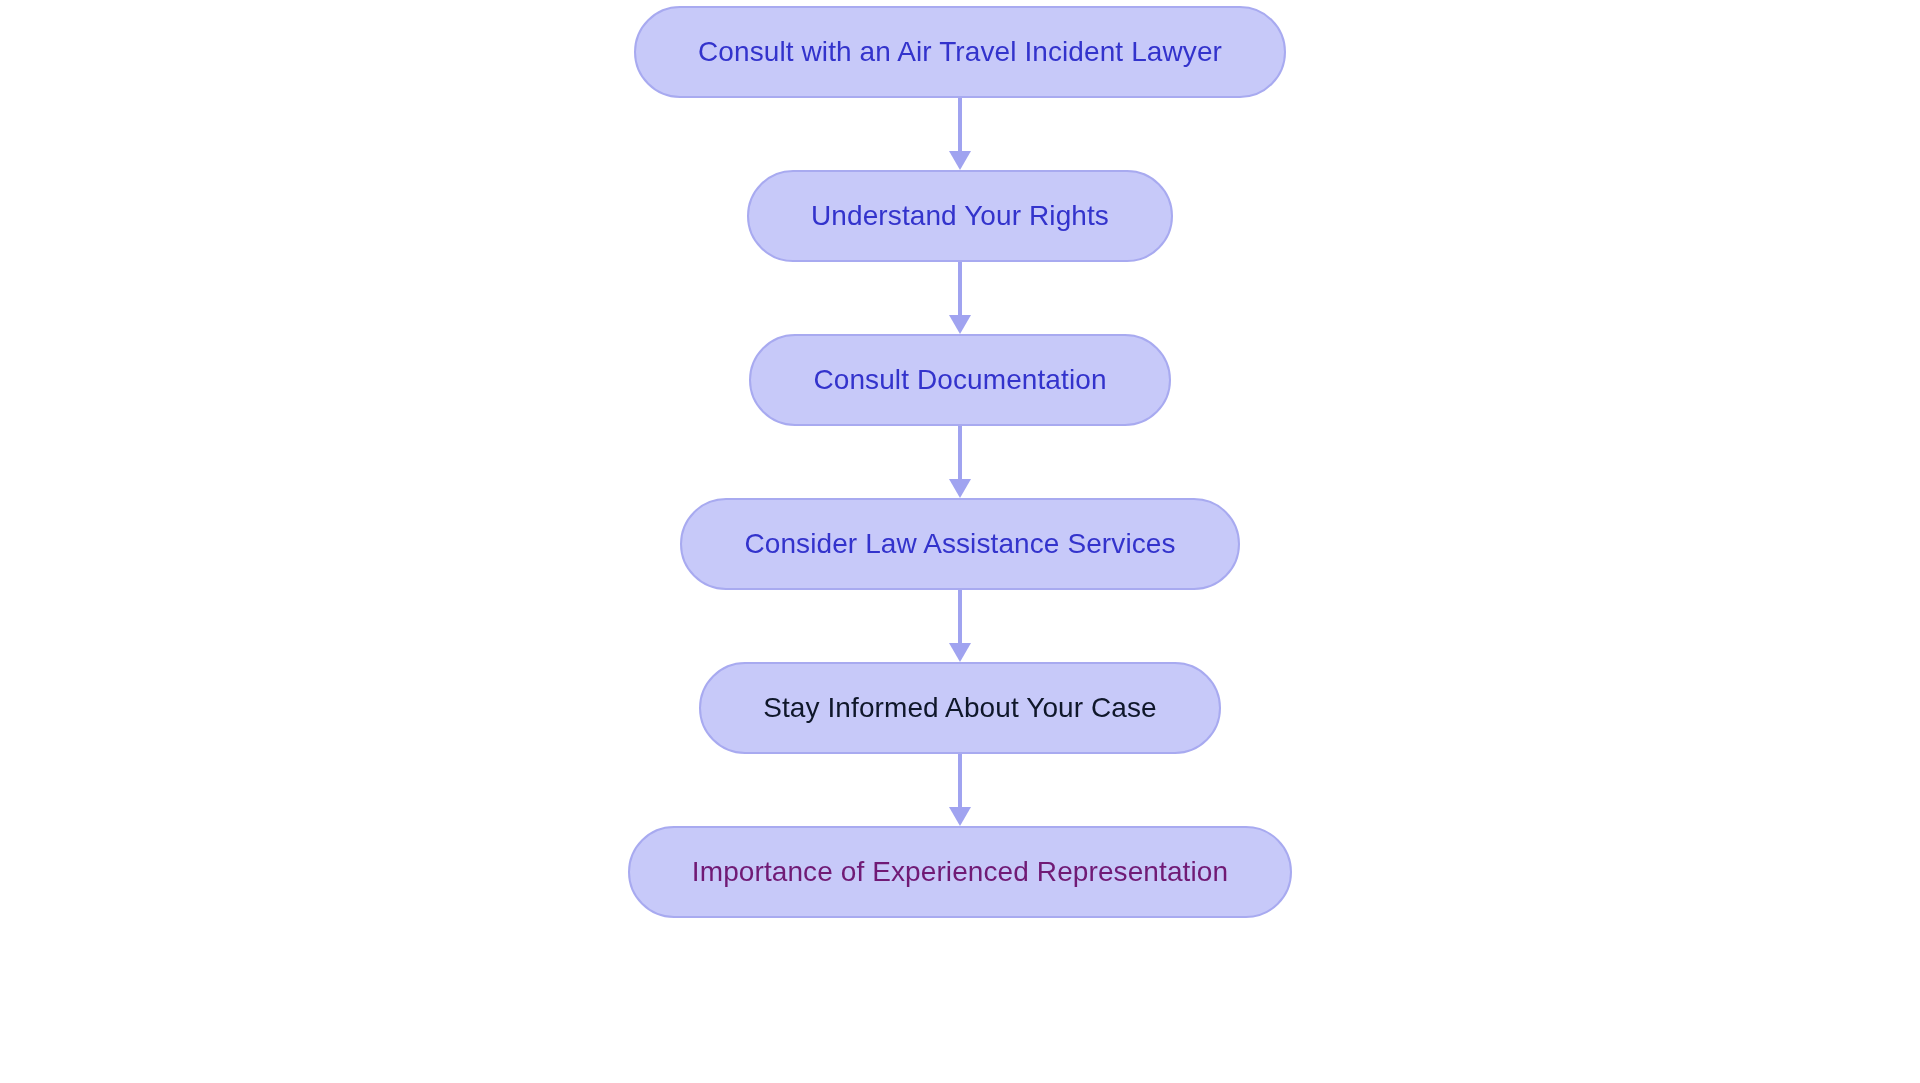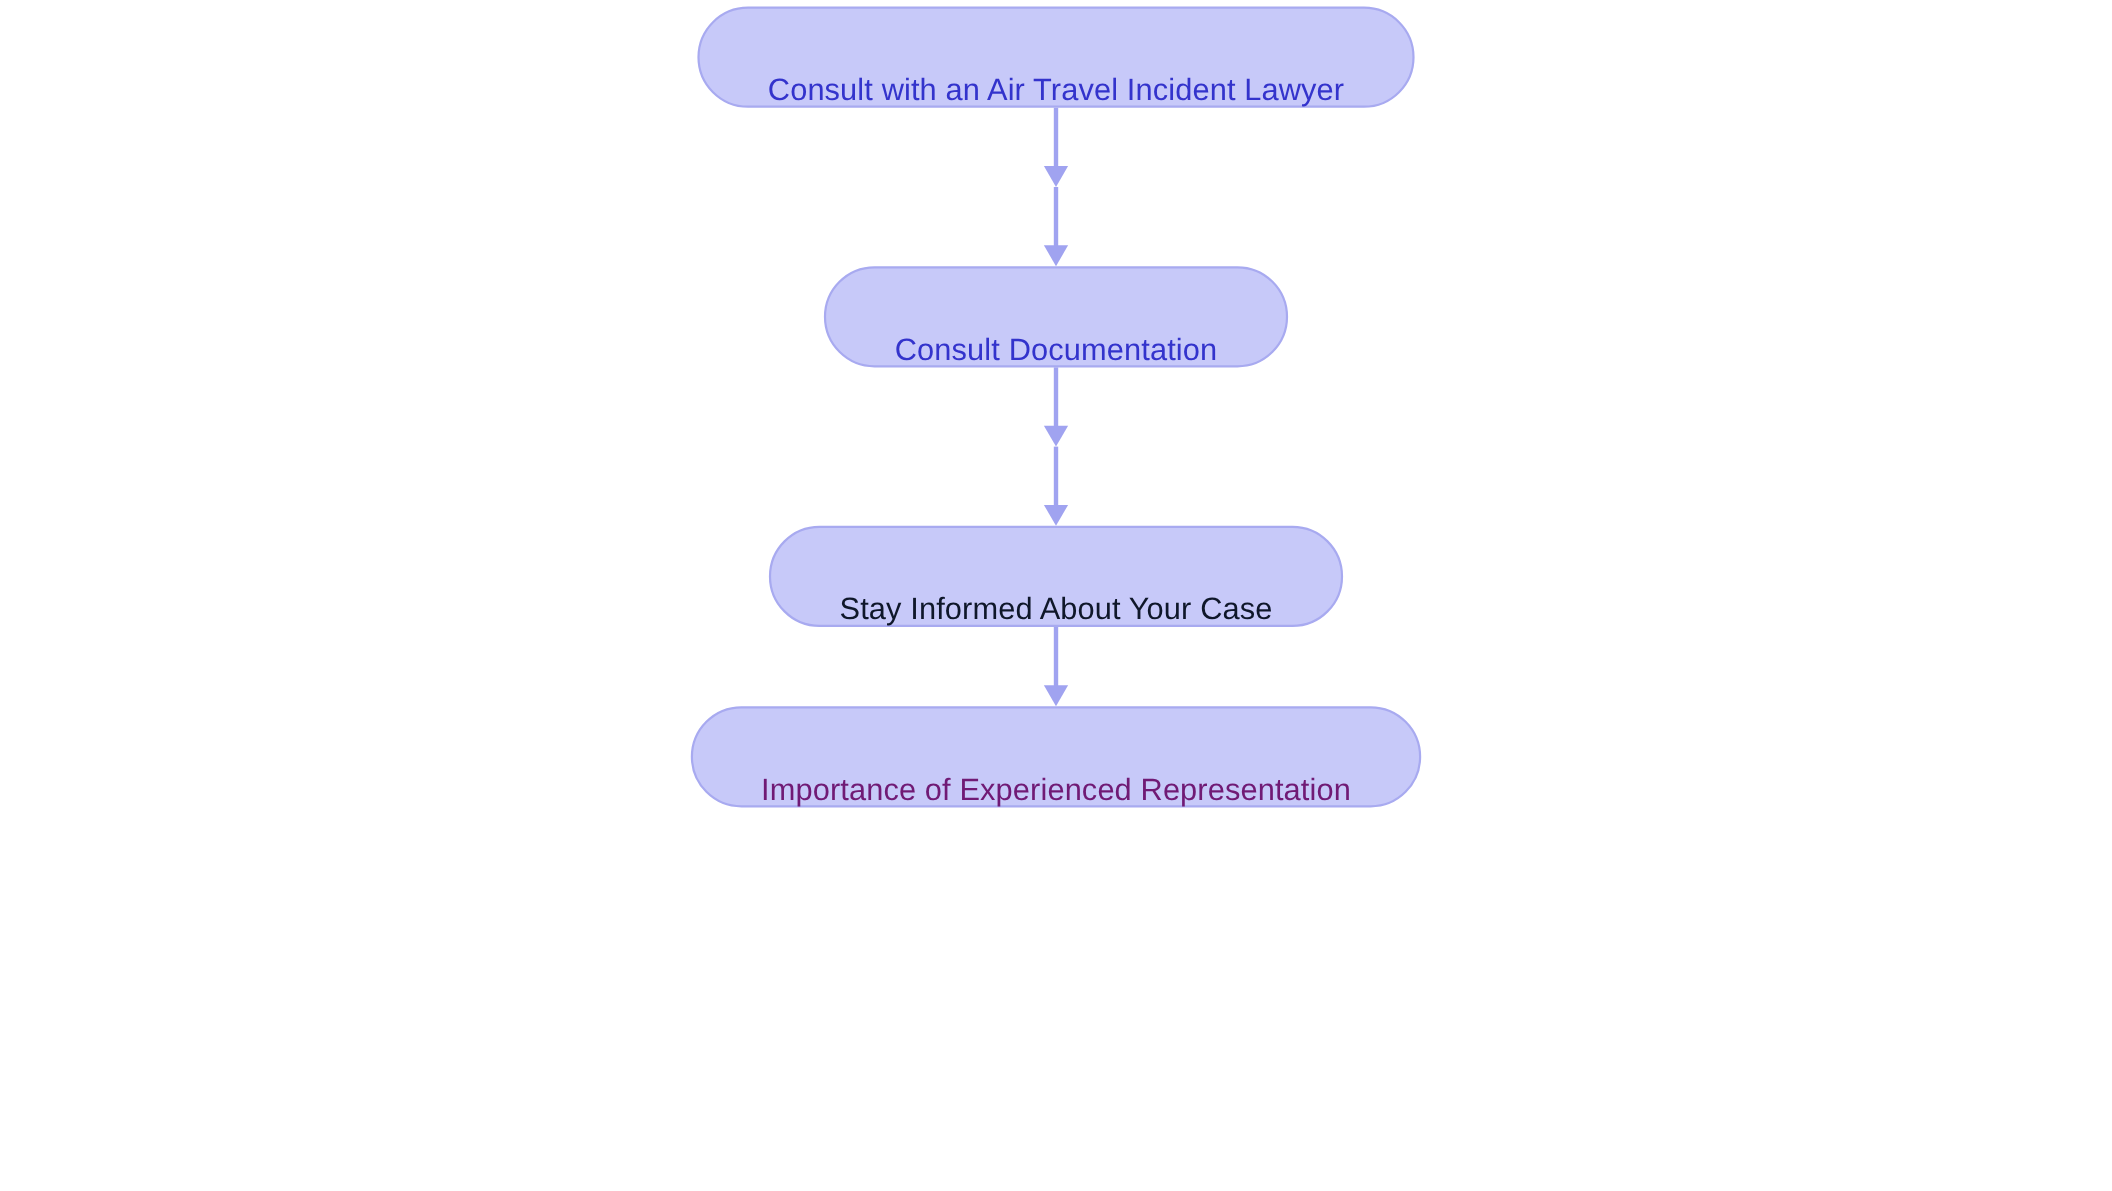--- a/index.html
+++ b/index.html
@@ -26,21 +26,21 @@
     padding-top: 6px;
   }
 
   .node {
     background: #c7c9f9;
     border: 2px solid #a8aaf0;
     border-radius: 999px;
     height: 92px;
     box-sizing: border-box;
     display: flex;
-    align-items: flex-end;
+    align-items: center;
     justify-content: center;
     padding: 0 62px;
     flex: 0 0 auto;
   }
 
   .node-label {
     color: #3333cc;
     font-size: 28px;
     font-family: "Liberation Sans", sans-serif;
     font-weight: 400;
@@ -85,35 +85,41 @@
 
   <div class="node" style="background: rgb(199, 201, 249); border-color: rgb(168, 170, 240);">
     <span class="node-label" style="color: rgb(51, 51, 204);">Consult with an Air Travel Incident Lawyer</span>
   </div>
 
   <div class="connector">
     <span class="stem" style="background: rgb(160, 163, 240);"></span>
     <span class="head" style="border-top-color: rgb(160, 163, 240);"></span>
   </div>
 
+  <div class="node" style="background: rgb(199, 201, 249); border-color: rgb(168, 170, 240);">
+    <span class="node-label" style="color: rgb(51, 51, 204);">Understand Your Rights</span>
+  </div>
 
   <div class="connector">
     <span class="stem" style="background: rgb(160, 163, 240);"></span>
     <span class="head" style="border-top-color: rgb(160, 163, 240);"></span>
   </div>
 
   <div class="node" style="background: rgb(199, 201, 249); border-color: rgb(168, 170, 240);">
     <span class="node-label" style="color: rgb(51, 51, 204);">Consult Documentation</span>
   </div>
 
   <div class="connector">
     <span class="stem" style="background: rgb(160, 163, 240);"></span>
     <span class="head" style="border-top-color: rgb(160, 163, 240);"></span>
   </div>
 
+  <div class="node" style="background: rgb(199, 201, 249); border-color: rgb(168, 170, 240);">
+    <span class="node-label" style="color: rgb(51, 51, 204);">Consider Law Assistance Services</span>
+  </div>
 
   <div class="connector">
     <span class="stem" style="background: rgb(160, 163, 240);"></span>
     <span class="head" style="border-top-color: rgb(160, 163, 240);"></span>
   </div>
 
   <div class="node" style="background: rgb(199, 201, 249); border-color: rgb(168, 170, 240);">
     <span class="node-label" style="color: #0f172a;">Stay Informed About Your Case</span>
   </div>
 

